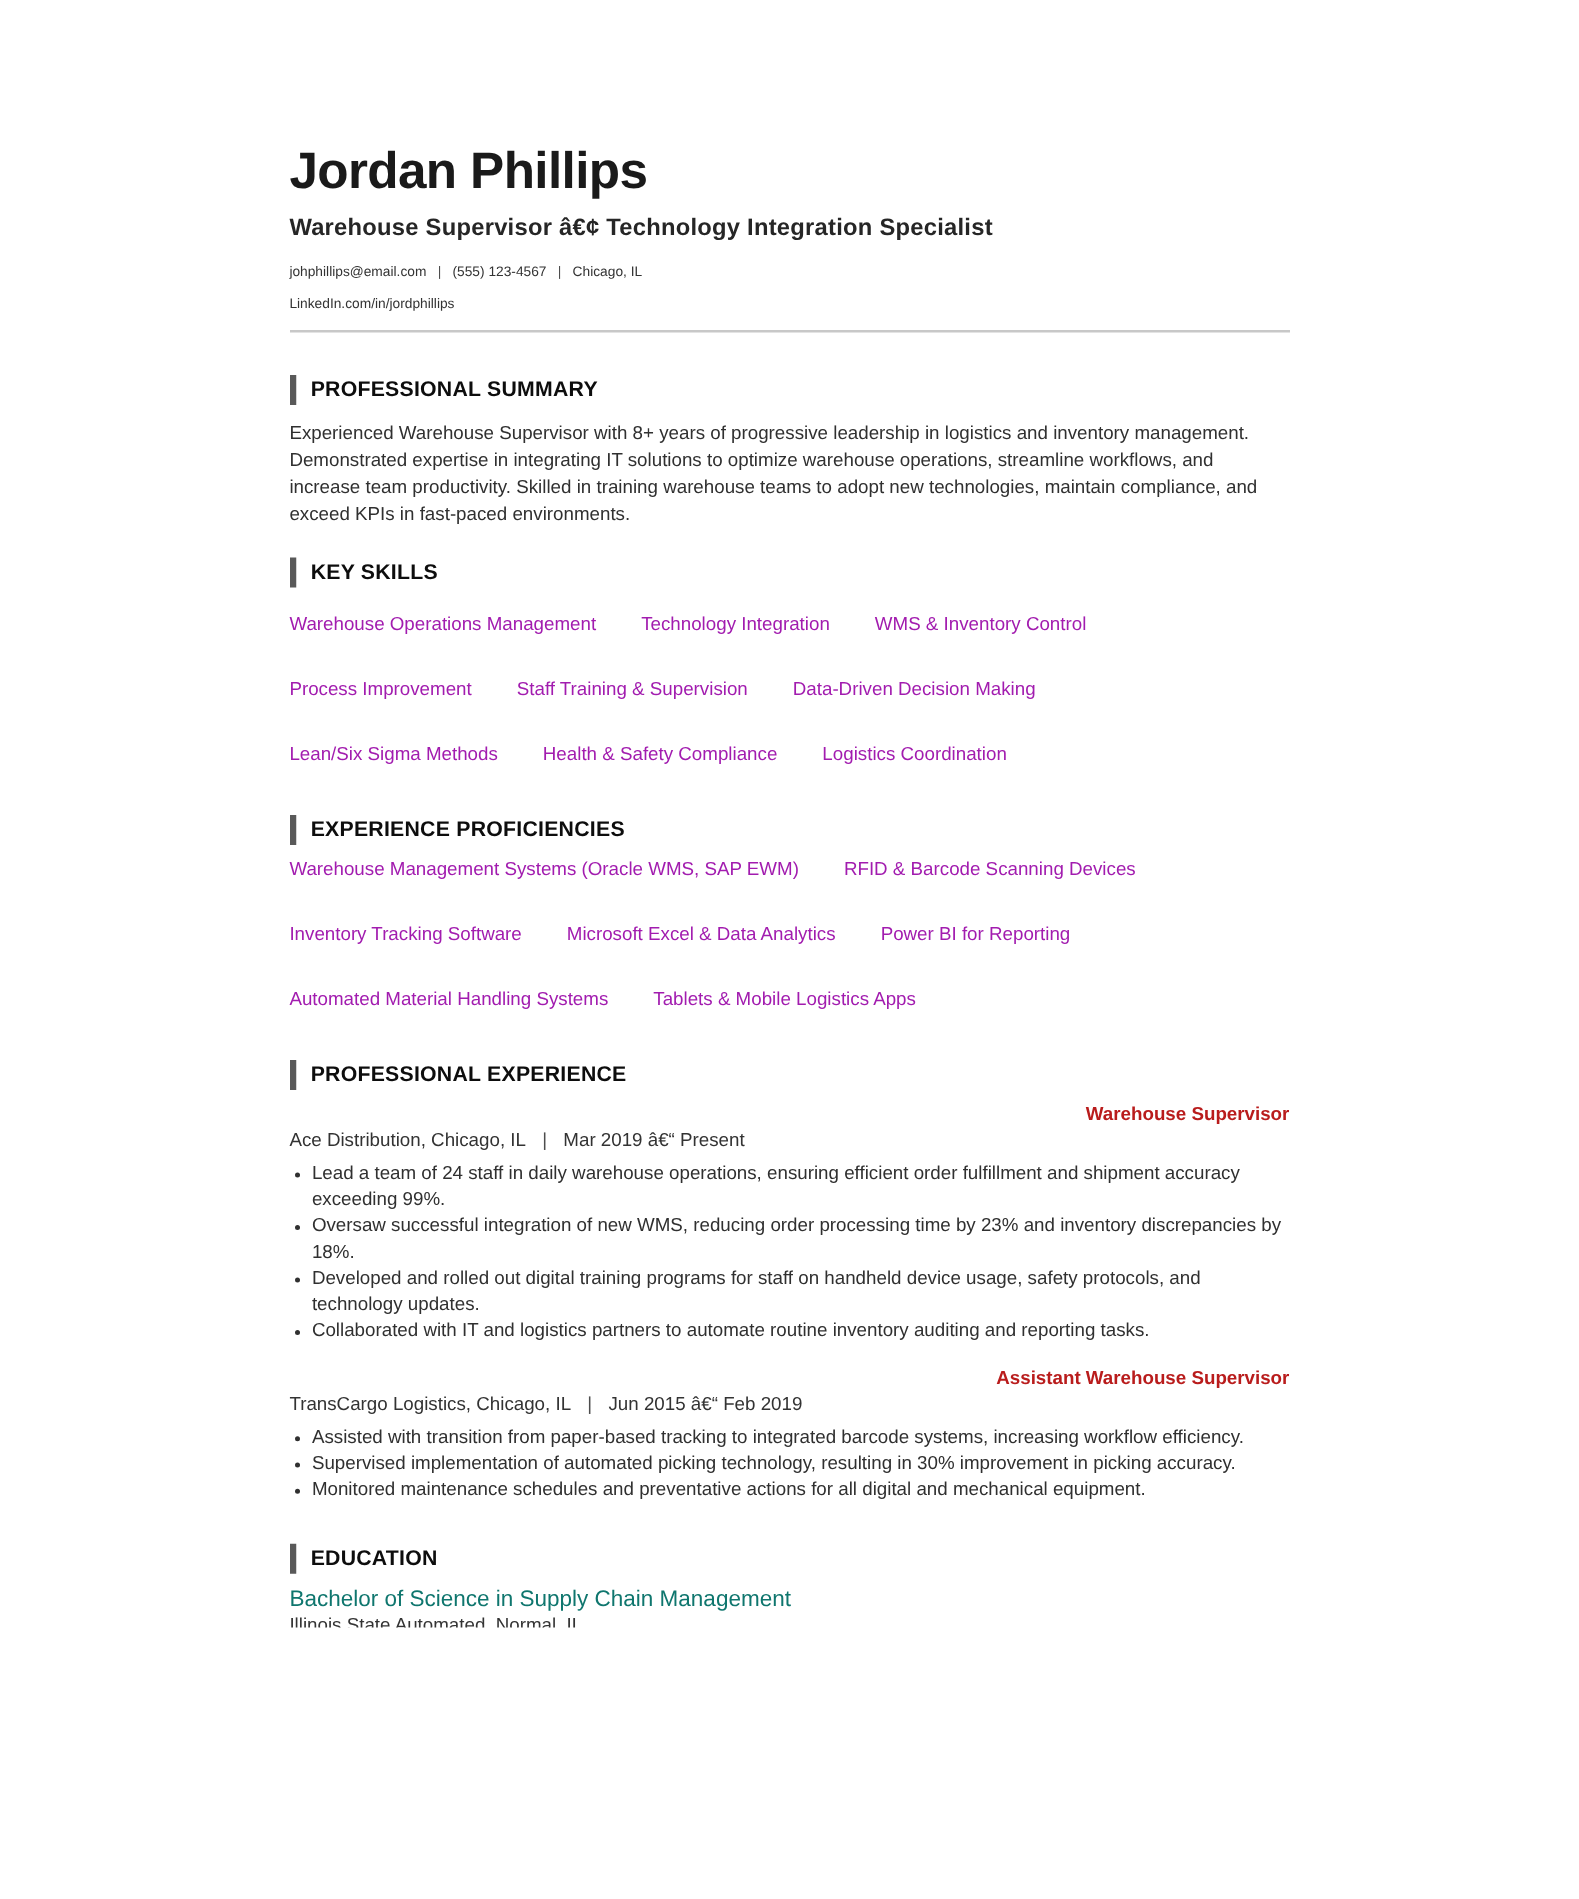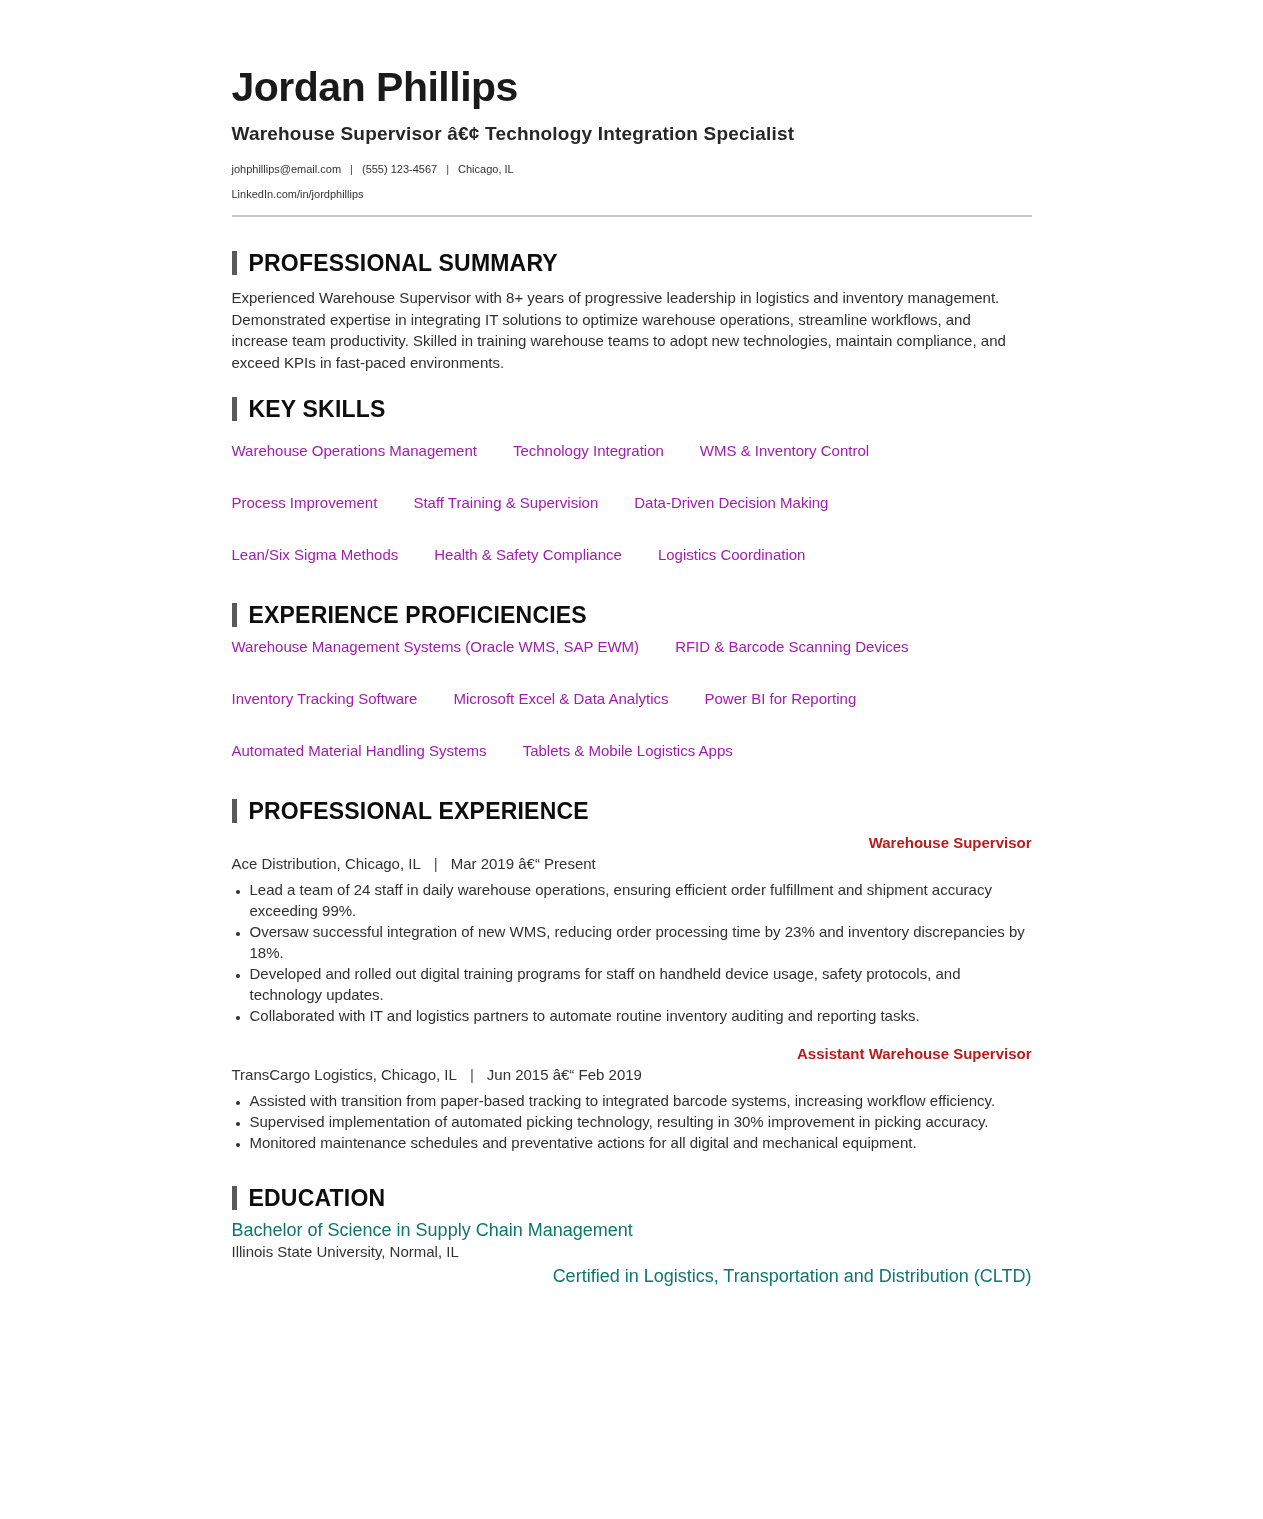--- a/index.html
+++ b/index.html
@@ -14,21 +14,21 @@
     color: #303030;
     -webkit-font-smoothing: antialiased;
   }
   .clip {
     height: 1302px;
     overflow: hidden;
   }
   .page {
     width: 800px;
     margin: 0 auto;
-    padding-top: 63px;
+    padding-top: 112px;
   }
 
   
   .name {
     font-size: 41px;
     line-height: 48px;
     font-weight: bold;
     color: #1a1a1a;
     letter-spacing: -0.5px;
     margin: 0 0 0 0;
@@ -53,21 +53,21 @@
     color: #4d4d4d;
   }
   .divider {
     border: none;
     border-top: 2px solid #c8c8c8;
     margin: 8px 0 0 0;
   }
 
   
   .sec-heading {
-    font-size: 23px;
+    font-size: 17px;
     line-height: 24px;
     font-weight: bold;
     color: #0d0d0d;
     letter-spacing: 0.2px;
     border-left: 5px solid #595959;
     padding-left: 12px;
     margin: 0 0 12px 0;
   }
   .sec-summary .sec-heading { margin-top: 34px; }
   .sec-skills  .sec-heading { margin-top: 24px; margin-bottom: 20px; }
@@ -222,18 +222,18 @@
           <li>Assisted with transition from paper-based tracking to integrated barcode systems, increasing workflow efficiency.</li>
           <li>Supervised implementation of automated picking technology, resulting in 30% improvement in picking accuracy.</li>
           <li>Monitored maintenance schedules and preventative actions for all digital and mechanical equipment.</li>
         </ul>
       </div>
     </section>
 
     <section class="sec-edu">
       <h2 class="sec-heading">EDUCATION</h2>
       <h3 class="edu-degree">Bachelor of Science in Supply Chain Management</h3>
-      <div class="edu-school">Illinois State University, Normal, IL</div>
+      <div class="edu-school">Illinois State Automated, Normal, IL</div>
       <h3 class="edu-cert">Certified in Logistics, Transportation and Distribution (CLTD)</h3>
     </section>
 
   </div>
 </div>
 
 </body></html>

